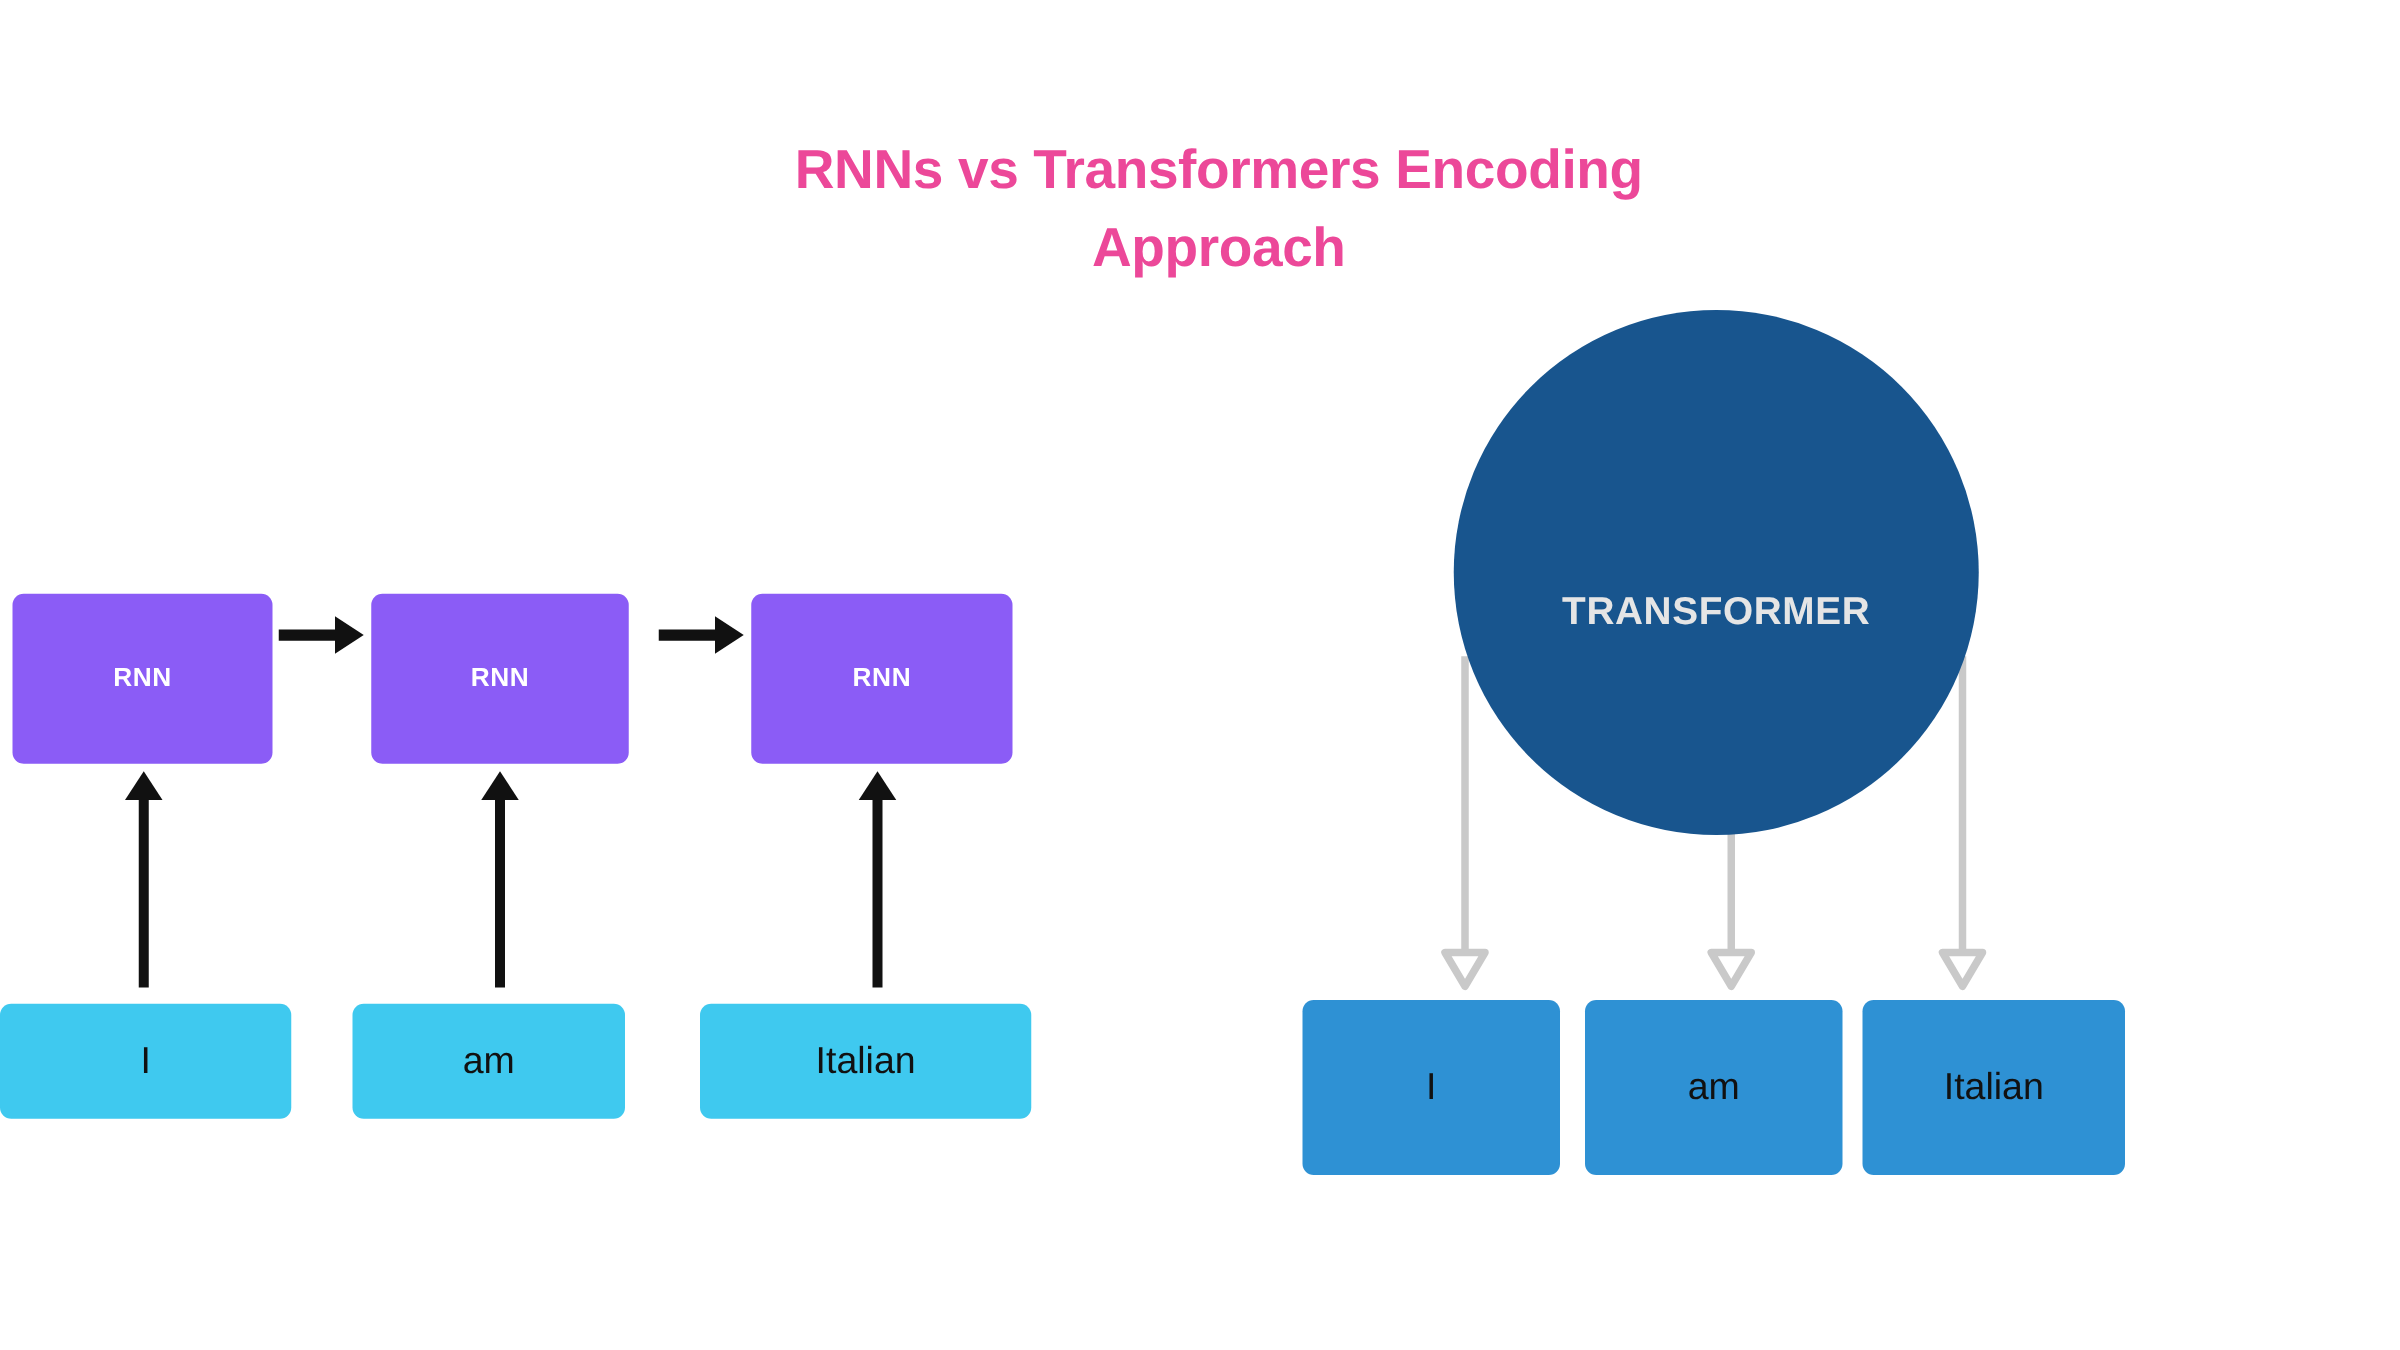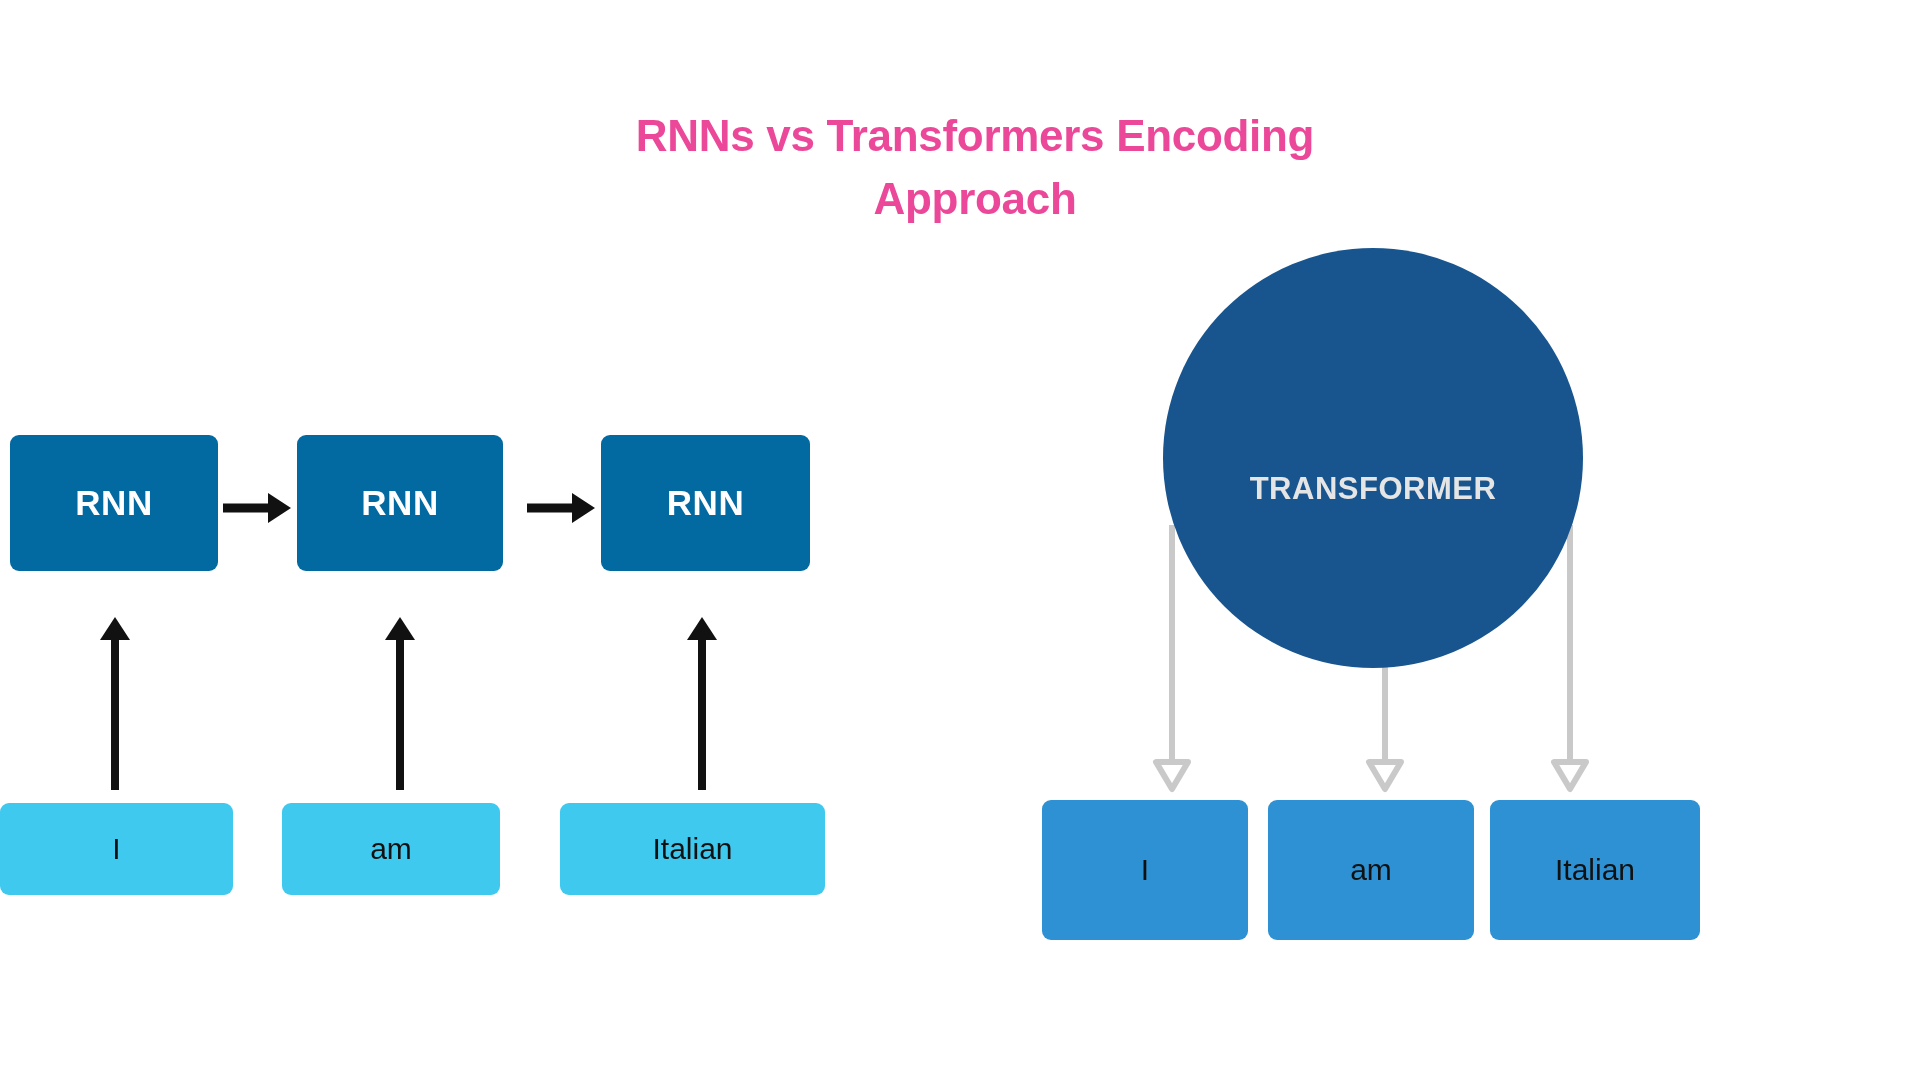--- a/index.html
+++ b/index.html
@@ -38,25 +38,26 @@
   
   .node {
     position: absolute;
     box-sizing: border-box;
     display: flex;
     align-items: center;
     justify-content: center;
     border-radius: 9px;
   }
   .rnn-box {
-    background: #0369a1;
+    background: #8b5cf6;
     color: #ffffff;
     font-weight: bold;
-    font-size: 35px;
+    font-size: 21px;
     letter-spacing: 0.5px;
+    margin-top: 40px;
   }
   .token-left {
     background: #3fc9ef;
     color: #111111;
     font-weight: normal;
     font-size: 30px;
   }
   .token-bottom {
     background: #2e91d4;
     color: #111111;

